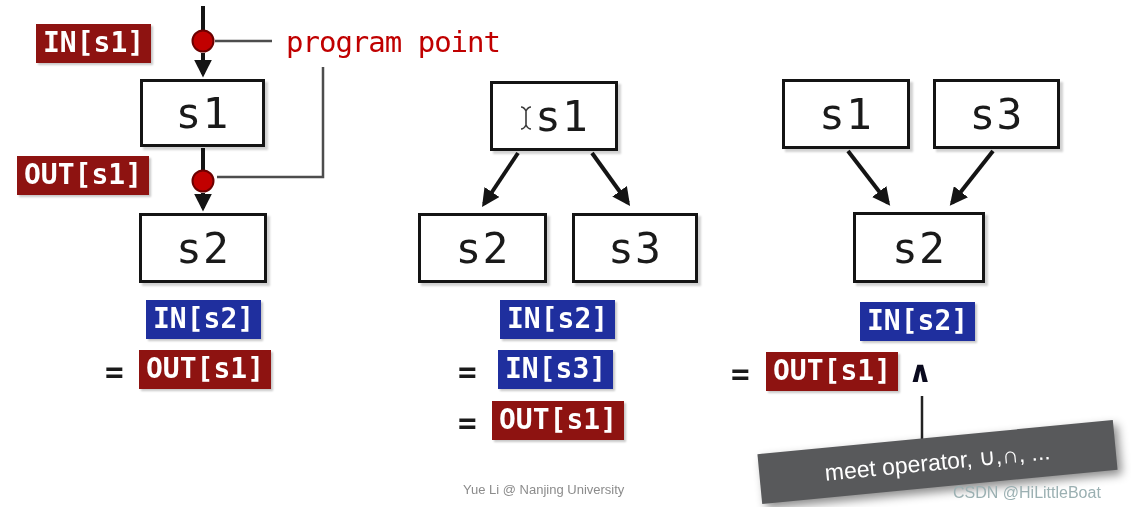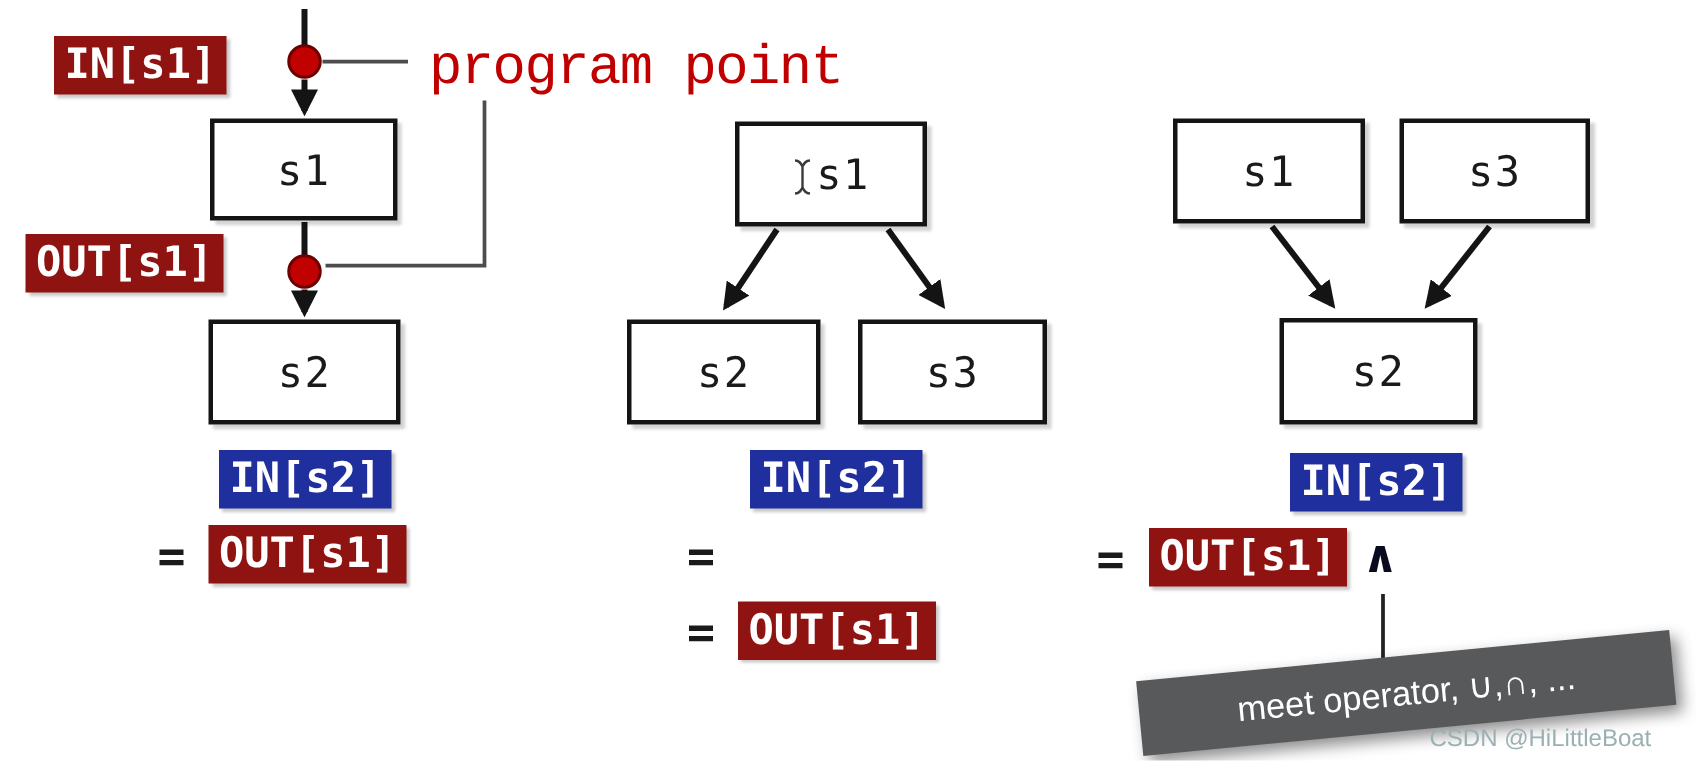--- a/index.html
+++ b/index.html
@@ -22,21 +22,21 @@
     font-family:"DejaVu Sans Mono", monospace;
   }
   .overlay{position:absolute;left:0;top:0;width:1131px;height:507px;pointer-events:none;}
 
   .node{
     position:absolute;
     background:#ffffff;
     border:3px solid var(--line-dark);
     box-shadow:3px 3px 2px rgba(0,0,0,0.18);
     display:flex;align-items:center;justify-content:center;
-    font-size:28px;color:#1a1a1a;
+    font-size:43px;color:#1a1a1a;
     letter-spacing:1px;
   }
   .badge{
     position:absolute;
     display:inline-block;
     font-weight:bold;font-size:28px;line-height:1.12;
     color:#ffffff;
     padding:3px 7px 5px 7px;
     box-shadow:2px 2px 2px rgba(0,0,0,0.22);
     white-space:nowrap;
@@ -49,22 +49,22 @@
     line-height:1;
   }
   .meet-sign{
     position:absolute;
     font-weight:bold;font-size:30px;color:#0a0a1e;
     line-height:1;
     font-family:"DejaVu Sans", sans-serif;
   }
   .annotation{
     position:absolute;
-    font-size:37px;color:var(--annotation-red);
-    white-space:nowrap;letter-spacing:-1px;font-family:Liberation Mono, monospace;
+    font-size:29px;color:var(--annotation-red);
+    white-space:nowrap;letter-spacing:-1px;
   }
   .banner{
     position:absolute;
     left:759px;top:437px;width:357px;height:50px;
     background:var(--banner-gray);
     transform:rotate(-5.5deg);
     transform-origin:50% 50%;
     box-shadow:4px 5px 10px rgba(0,0,0,0.45);
     display:flex;align-items:center;justify-content:center;
     font-family:"Liberation Sans", sans-serif;
@@ -144,29 +144,31 @@
       <path d="M2,3 C5,3 6,5 7,7 C8,5 9,3 12,3 M7,7 L7,21 M2,25 C5,25 6,23 7,21 C8,23 9,25 12,25" fill="none" stroke="#3a3a3a" stroke-width="1.6"></path>
     </svg>
     <span>s1</span>
   </div>
 
   <div class="node" style="left:418px;top:213px;width:129px;height:70px;">s2</div>
   <div class="node" style="left:572px;top:213px;width:126px;height:70px;">s3</div>
 
   <span class="badge blue" style="left:500px;top:300px;">IN[s2]</span>
   <span class="eq-sign" style="left:458px;top:356px;">=</span>
+  <span class="badge blue" style="left:498px;top:350px;">IN[s3]</span>
   <span class="eq-sign" style="left:458px;top:407px;">=</span>
   <span class="badge red" style="left:492px;top:401px;">OUT[s1]</span>
 
   <div class="node" style="left:782px;top:79px;width:128px;height:70px;">s1</div>
   <div class="node" style="left:933px;top:79px;width:127px;height:70px;">s3</div>
   <div class="node" style="left:853px;top:212px;width:132px;height:71px;">s2</div>
 
   <span class="badge blue" style="left:860px;top:302px;">IN[s2]</span>
   <span class="eq-sign" style="left:731px;top:358px;">=</span>
   <span class="badge red" style="left:766px;top:352px;">OUT[s1]</span>
   <span class="meet-sign" style="left:908px;top:357px;">∧</span>
 
   <div class="banner">meet operator, ∪,∩, ...</div>
 
+  <span class="credit">Yue Li @ Nanjing University</span>
   <span class="watermark">CSDN @HiLittleBoat</span>
 
 </div>
 
 </body></html>

